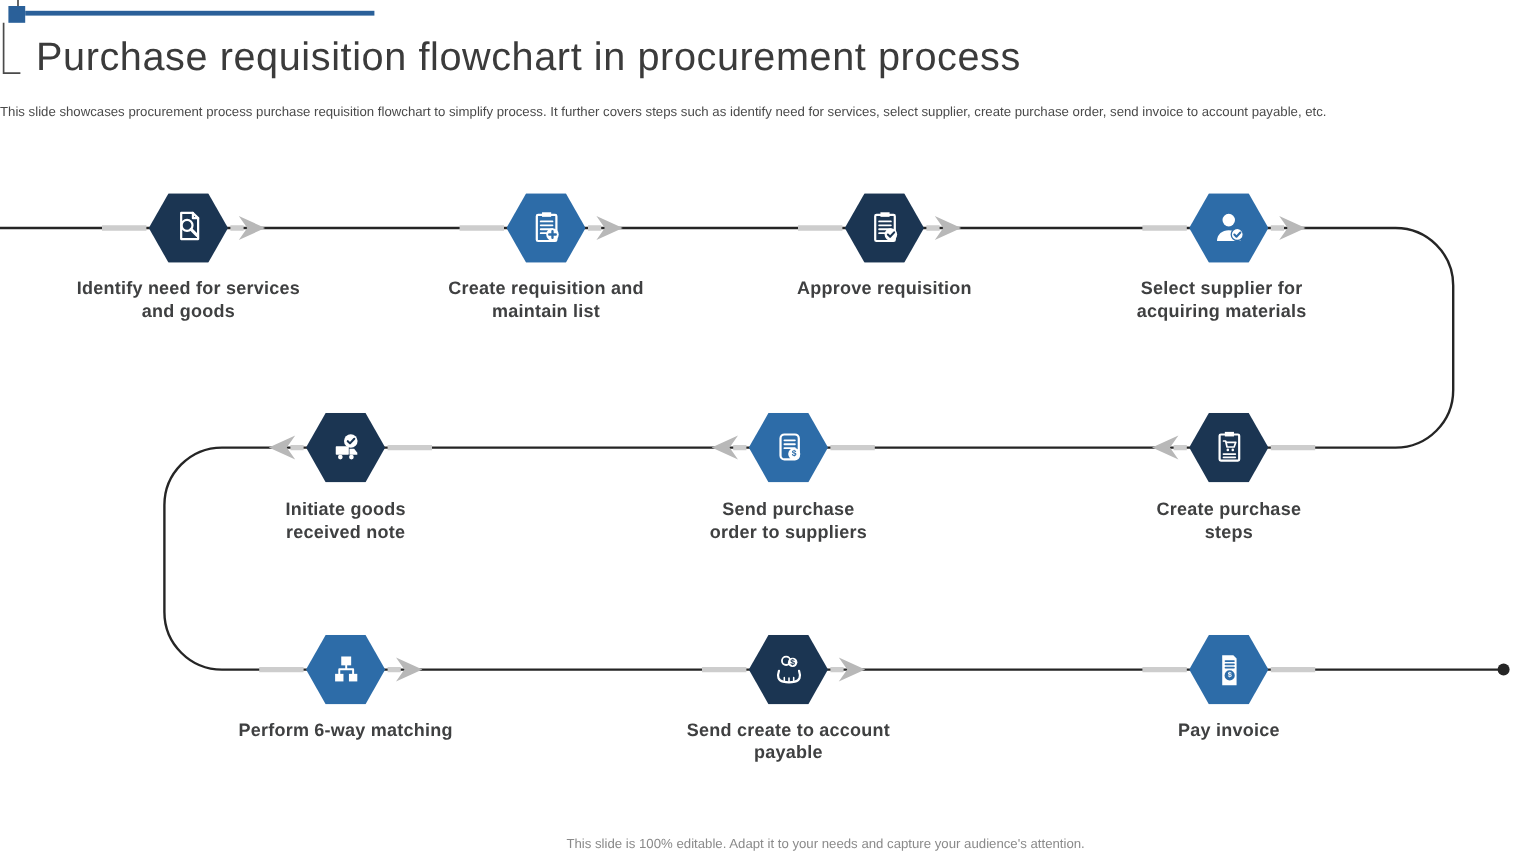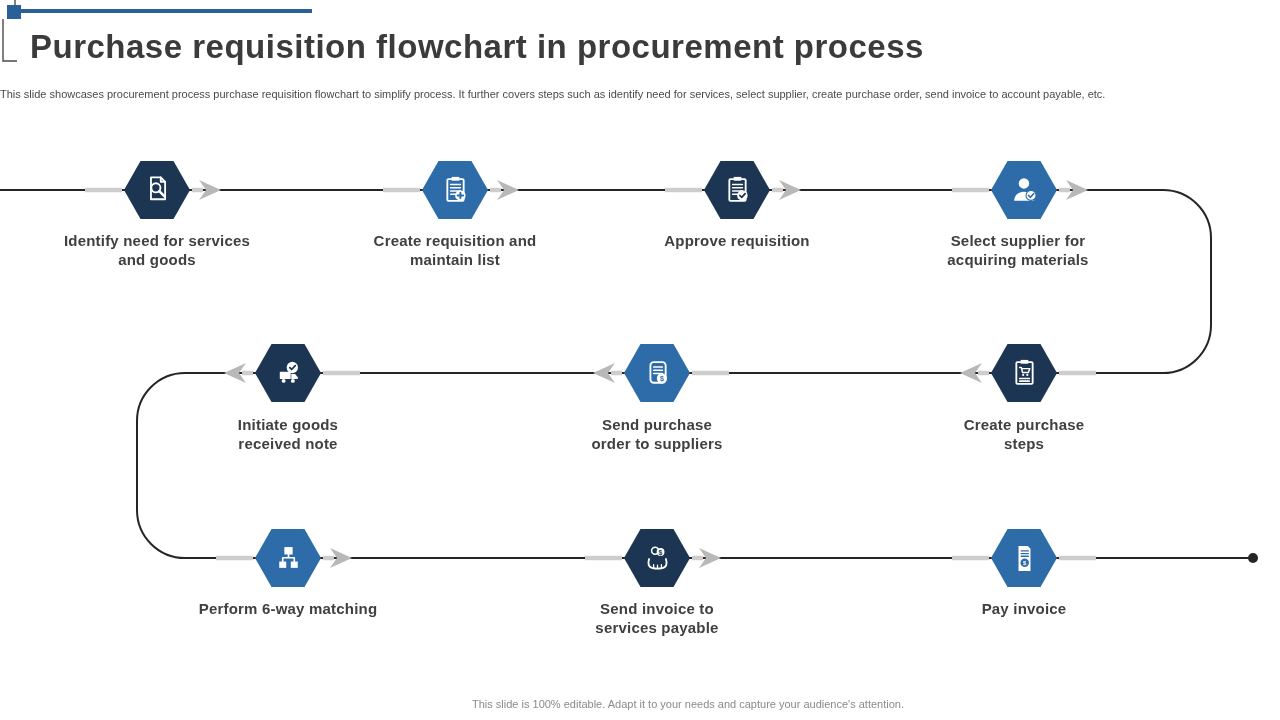--- a/index.html
+++ b/index.html
@@ -6,21 +6,21 @@
   body{
     width:1280px;height:720px;position:relative;background:#ffffff;
     font-family:"Liberation Sans",sans-serif;overflow:hidden;
   }
   .overlay{position:absolute;left:0;top:0;width:1280px;height:720px;}
   .flow{fill:none;stroke:#252525;stroke-width:2;}
   .thin{fill:none;stroke:#4a4a4a;stroke-width:1.4;}
   .stub{stroke:#cdcdcd;stroke-width:4.5;fill:none;}
   .chev{fill:#b8b8b8;stroke:none;}
   .title{
-    position:absolute;left:30px;top:28px;font-size:33px;font-weight:bold;
+    position:absolute;left:30px;top:28px;font-size:33px;font-weight:normal;
     color:#3b3b3b;letter-spacing:.5px;white-space:nowrap;
   }
   .subtitle{
     position:absolute;left:0;top:88px;width:1096px;text-align:center;
     font-size:11px;color:#4a4a4a;white-space:nowrap;
   }
   .footer{
     position:absolute;left:0;top:698px;width:1280px;text-align:center;
     font-size:11px;color:#8a8a8a;white-space:nowrap;margin-left:48px;
   }
@@ -176,21 +176,21 @@
 
   <div class="hex dark" style="left:624px;top:529px">
     <svg viewBox="0 0 34 34">
       <circle cx="14.8" cy="9.8" r="3.2" stroke-width="1.4"></circle>
       <circle class="f" cx="19.8" cy="11" r="3.6"></circle>
       <text class="dt" x="19.8" y="11.4">$</text>
       <path d="M9.3 17.5c-1.6 4.5-.4 7.6 3.2 8.3 2.9.6 6.1.6 9 0 3.6-.7 4.8-3.8 3.2-8.3"></path>
       <path d="M13.4 25.9v-3.2M17 26.2v-3.2M20.6 25.9v-3.2" stroke-width="1.2"></path>
     </svg>
   </div>
-  <div class="lbl" style="left:572px;top:599px;width:170px">Send invoice to services payable</div>
+  <div class="lbl" style="left:572px;top:599px;width:170px">Send create to account payable</div>
 
   <div class="hex blue" style="left:991px;top:529px">
     <svg viewBox="0 0 34 34">
       <path class="f" d="M11.5 5.5h8.5l2.5 2.5v20.5h-11z"></path>
       <path class="a" d="M14 10h6.5M14 12.5h6.5M14 15h6.5" stroke-width="1.3"></path>
       <circle cx="17.2" cy="21" r="3.9" fill="var(--hc)" stroke="none"></circle>
       <text class="dtw" x="17.2" y="21.3">$</text>
     </svg>
   </div>
   <div class="lbl" style="left:944px;top:599px;width:160px">Pay invoice</div>

